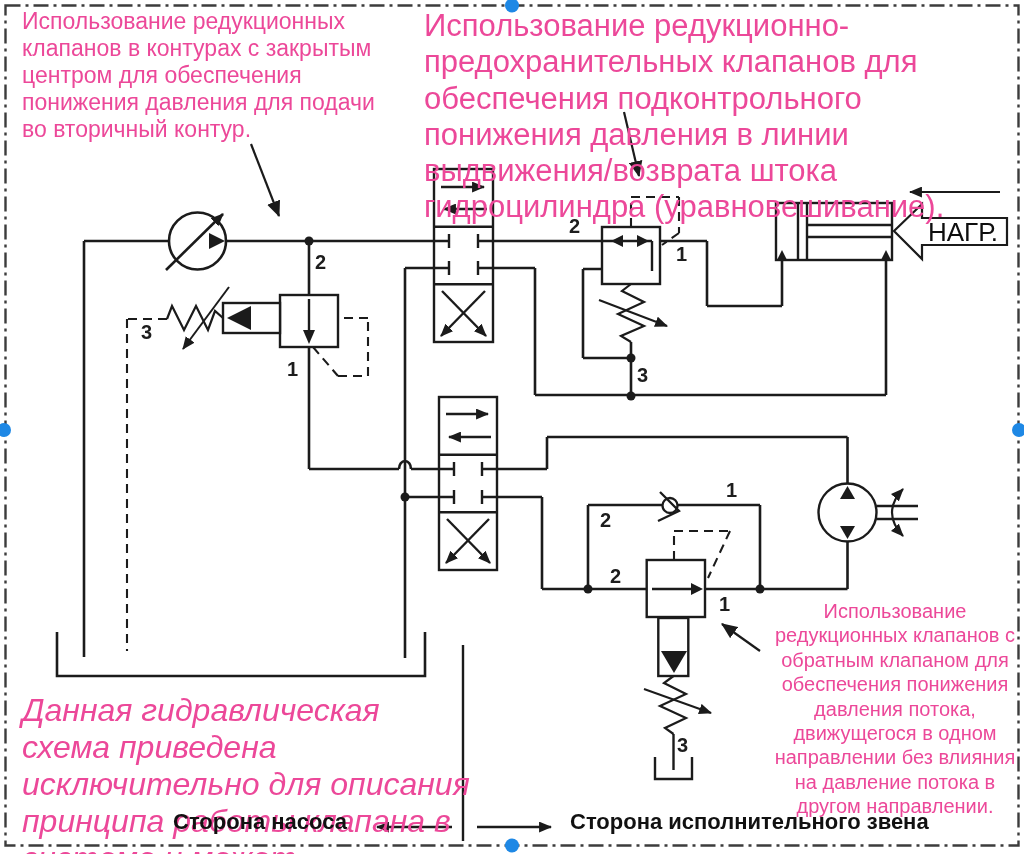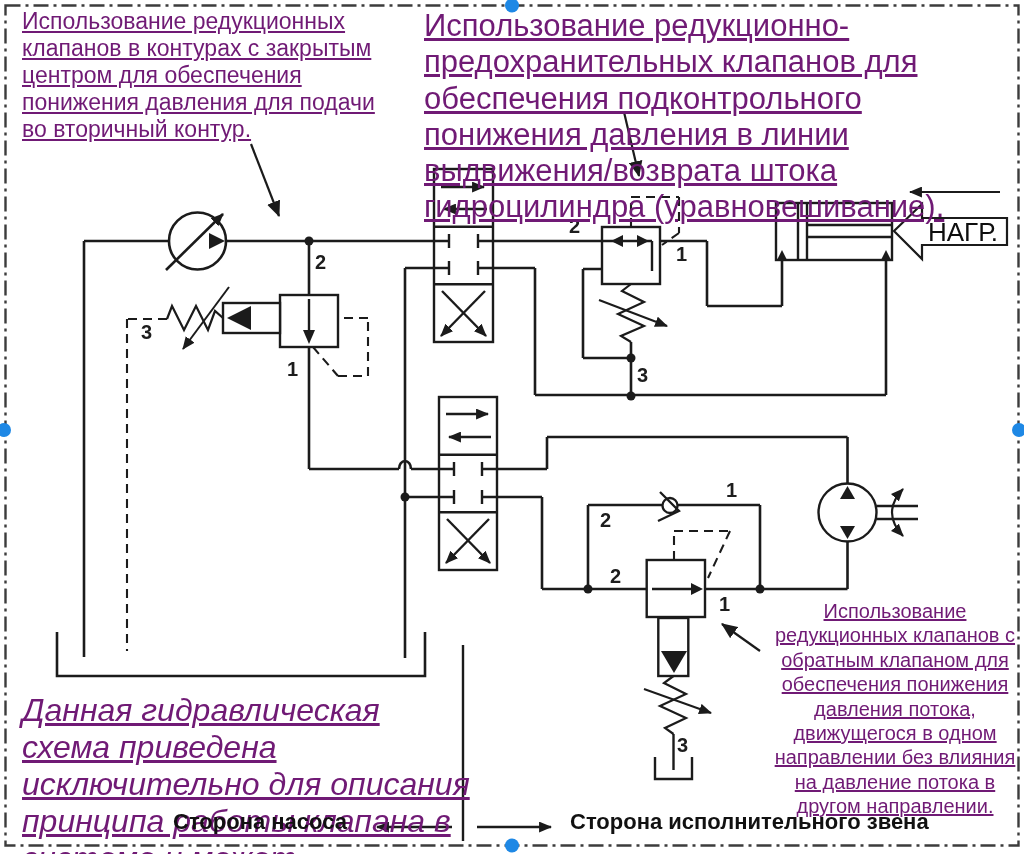--- a/index.html
+++ b/index.html
@@ -1,19 +1,19 @@
 <!DOCTYPE html>
 <html><head>
 <meta charset="utf-8">
 <style>
   html,body{margin:0;padding:0;background:#fff;}
   #canvas{position:relative;width:1024px;height:854px;background:#fff;overflow:hidden;
           font-family:"Liberation Sans","DejaVu Sans",sans-serif;color:#111;}
   #schem{position:absolute;left:0;top:0;}
-  .txt{position:absolute;color:#701a75;text-decoration:underline;}
+  .txt{position:absolute;color:#ec4899;}
   .tl{left:22px;top:8px;width:372px;font-size:23px;line-height:1.17;}
   .tr{left:424px;top:8px;width:580px;font-size:31px;line-height:1.17;}
   .disc{left:22px;top:692px;width:448px;font-size:32px;line-height:1.16;font-style:italic;}
   .br{left:768px;top:599px;width:254px;font-size:20px;line-height:1.22;text-align:center;}
   .side-label{position:absolute;top:809px;font-size:22px;font-weight:bold;white-space:nowrap;}
   .pump-side{left:173px;}
   .act-side{left:570px;}
   svg text{font-family:"Liberation Sans","DejaVu Sans",sans-serif;}
   .port{font-size:20px;font-weight:bold;fill:#1d1d1d;}
   .load-t{font-size:26px;fill:#0e0e0e;}

